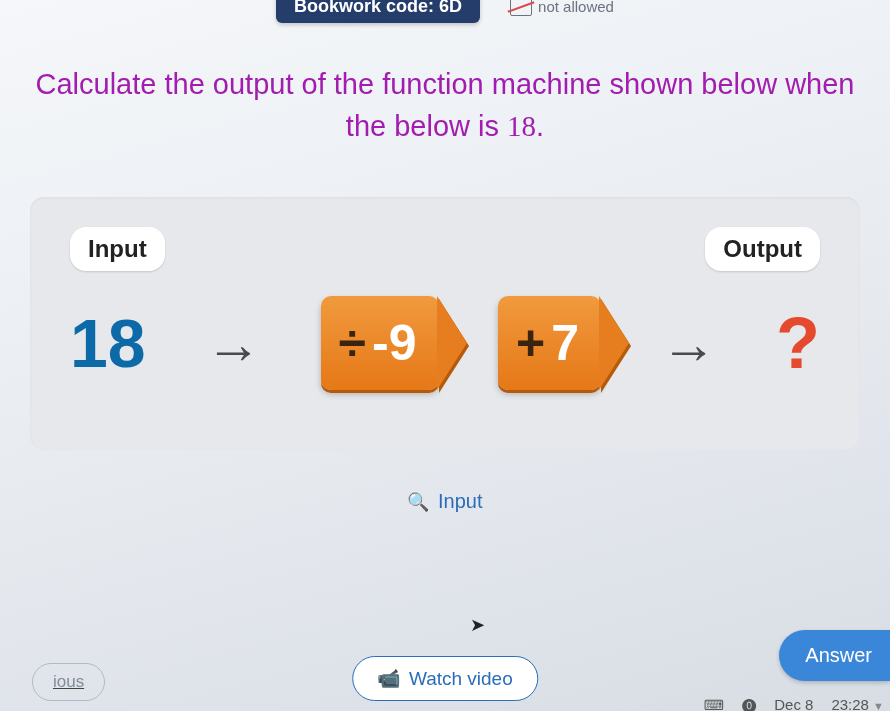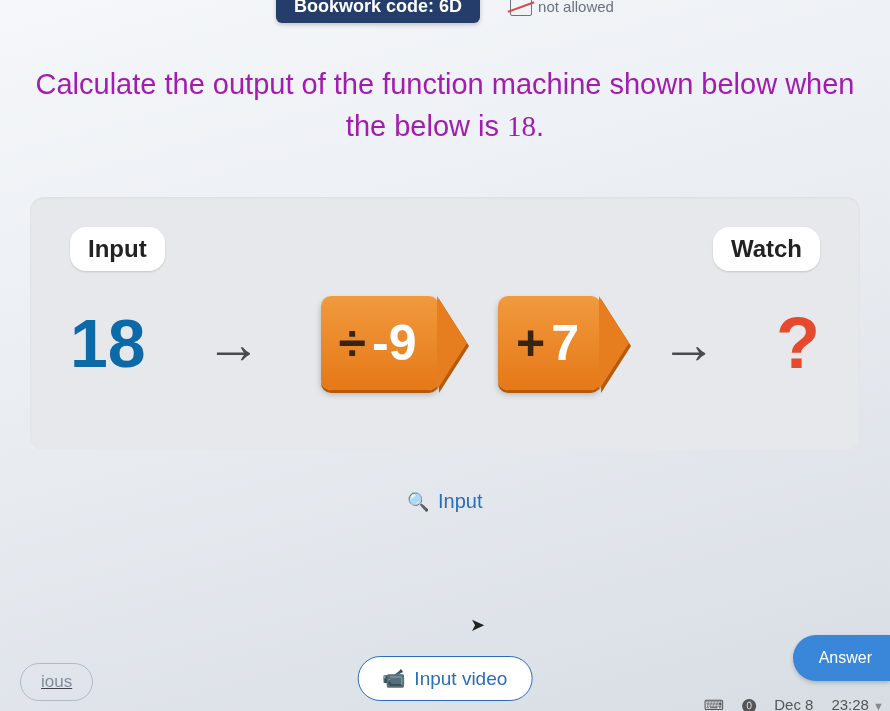--- a/index.html
+++ b/index.html
@@ -153,21 +153,21 @@
       font-size: 18px;
       color: #222;
     }
     .bottom-row {
       position: absolute;
       bottom: 10px;
       width: 100%;
       display: flex;
       align-items: center;
       justify-content: space-between;
-      padding: 0 0 0 20px;
+      padding: 0 0 0 32px;
       text-decoration: underline;
     }
     .prev-btn {
       border: 1.5px solid #9aa7b8;
       border-radius: 999px;
       padding: 8px 20px;
       color: #5a6778;
       font-size: 17px;
       background: transparent;
       opacity: 0.7;
@@ -187,21 +187,21 @@
       position: absolute;
       left: 50%;
       transform: translateX(-50%);
       bottom: 0;
     }
     .answer-btn {
       background: #3a86d8;
       color: #fff;
       border-radius: 999px 0 0 999px;
       padding: 14px 18px 14px 26px;
-      font-size: 16px;
+      font-size: 20px;
       font-weight: 500;
       box-shadow: 0 2px 4px rgba(0,0,0,0.2);
       cursor: pointer;
       position: absolute;
       right: 0;
       bottom: 30px;
     }
     .taskbar {
       position: absolute;
       bottom: -2px;
@@ -228,21 +228,21 @@
 </div>
 
 <div class="question">
   <span>Calculate the output of the function machine shown below when</span><br>
   <span>the below is </span><span class="input-num">18</span><span>.</span>
 </div>
 
 <div class="machine-panel">
   <div class="labels-row">
     <div class="io-label">Input</div>
-    <div class="io-label">Watch</div>
+    <div class="io-label">Output</div>
   </div>
   <div class="machine-row">
     <div class="input-value">18</div>
     <div class="arrow">→</div>
     <div class="op-block">
       <span class="op-sign">÷</span>
         <span>-9</span>
     </div>
     <div class="op-block">
       <span class="op-sign">+</span>
@@ -259,21 +259,21 @@
 </div>
 
 <div class="cursor">➤</div>
 
 <div class="answer-btn">Answer</div>
 
 <div class="bottom-row">
   <div class="prev-btn">ious</div>
   <div class="watch-btn">
     <span>📹</span>
-    <span>Input video</span>
+    <span>Watch video</span>
   </div>
 </div>
 
 <div class="taskbar">
   <span>⌨</span>
   <span>⓿</span>
   <span class="date">Dec 8</span>
   <span class="time">
     <span>23:28</span> <span class="weak">▼</span>
   </span>

